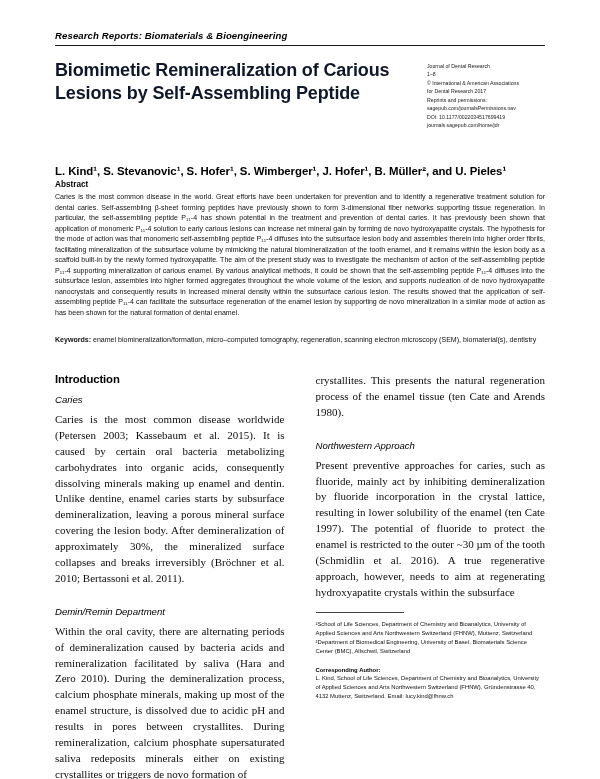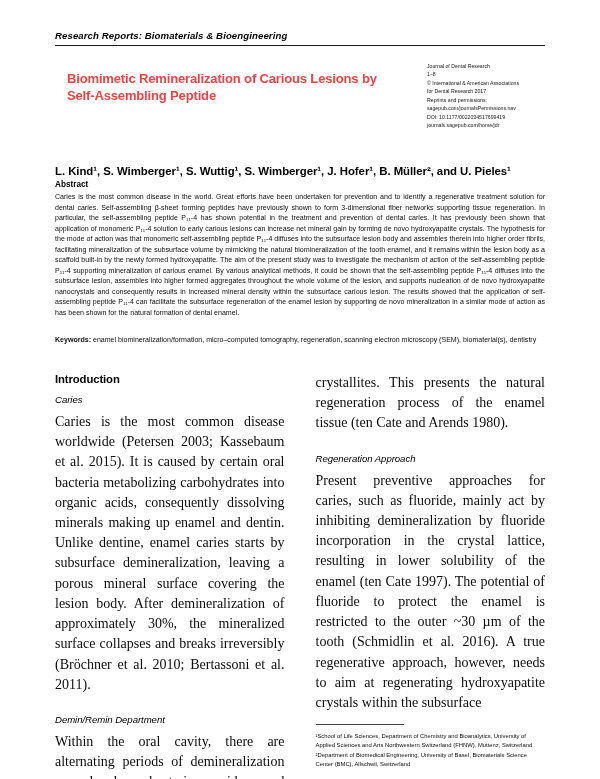--- a/index.html
+++ b/index.html
@@ -40,26 +40,26 @@
 
   
   .title-row {
     display: flex;
     align-items: flex-start;
     justify-content: space-between;
   }
   .title {
     font-family: "Liberation Sans", sans-serif;
     font-weight: bold;
-    font-size: 13px;
+    font-size: 18px;
     line-height: 1.30;
     letter-spacing: -0.15px;
     width: 340px;
-    margin: 12px;
-    color: #ef4444;
+    margin: 0;
+    color: #0f172a;
   }
   .journal-meta {
     font-family: "Liberation Sans", sans-serif;
     font-size: 5.2px;
     line-height: 1.62;
     width: 118px;
     margin-top: 3px;
     color: #1a1a1a;
     word-break: break-word;
   }
@@ -119,21 +119,21 @@
     font-family: "Liberation Sans", sans-serif;
     font-style: italic;
     font-size: 9.6px;
     font-weight: normal;
     margin: 0 0 7px 0;
     letter-spacing: -0.05px;
   }
   h3.sub.spaced { margin-top: 19px; }
   p.body {
     font-family: "Liberation Serif", serif;
-    font-size: 14px;
+    font-size: 11px;
     line-height: 1.445;
     text-align: justify;
     margin: 0 0 7px 0;
     color: #0d0d0d;
     hyphens: none;
   }
 
   
   .foot {
     margin-top: 11px;
@@ -175,21 +175,21 @@
       <div>1–8</div>
       <div>© International &amp; American Associations</div>
       <div>for Dental Research 2017</div>
       <div>Reprints and permissions:</div>
       <div>sagepub.com/journalsPermissions.nav</div>
       <div>DOI: 10.1177/0022034517699419</div>
       <div>journals.sagepub.com/home/jdr</div>
     </div>
   </div>
 
-  <div class="authors">L. Kind¹, S. Wimberger¹, S. Wuttig¹, S. Wimberger¹, J. Hofer¹, B. Müller², and U. Pieles¹</div>
+  <div class="authors">L. Kind¹, S. Stevanovic¹, S. Hofer¹, S. Wimberger¹, J. Hofer¹, B. Müller², and U. Pieles¹</div>
 
   <div class="abstract-block">
     <div class="abstract-head">Abstract</div>
     <div class="abstract-text">Caries is the most common disease in the world. Great efforts have been undertaken for prevention and to identify a regenerative treatment solution for dental caries. Self-assembling β-sheet forming peptides have previously shown to form 3-dimensional fiber networks supporting tissue regeneration. In particular, the self-assembling peptide P₁₁-4 has shown potential in the treatment and prevention of dental caries. It has previously been shown that application of monomeric P₁₁-4 solution to early carious lesions can increase net mineral gain by forming de novo hydroxyapatite crystals. The hypothesis for the mode of action was that monomeric self-assembling peptide P₁₁-4 diffuses into the subsurface lesion body and assembles therein into higher order fibrils, facilitating mineralization of the subsurface volume by mimicking the natural biomineralization of the tooth enamel, and it remains within the lesion body as a scaffold built-in by the newly formed hydroxyapatite. The aim of the present study was to investigate the mechanism of action of the self-assembling peptide P₁₁-4 supporting mineralization of carious enamel. By various analytical methods, it could be shown that the self-assembling peptide P₁₁-4 diffuses into the subsurface lesion, assembles into higher formed aggregates throughout the whole volume of the lesion, and supports nucleation of de novo hydroxyapatite nanocrystals and consequently results in increased mineral density within the subsurface carious lesion. The results showed that the application of self-assembling peptide P₁₁-4 can facilitate the subsurface regeneration of the enamel lesion by supporting de novo mineralization in a similar mode of action as has been shown for the natural formation of dental enamel.</div>
     <div class="keywords">
       <b>Keywords:</b><span> enamel biomineralization/formation, micro–computed tomography, regeneration, scanning electron microscopy (SEM), biomaterial(s), dentistry</span>
     </div>
   </div>
 
   <div class="columns">
@@ -197,21 +197,21 @@
     <div class="col">
       <h2 class="sec">Introduction</h2>
       <h3 class="sub">Caries</h3>
       <p class="body">Caries is the most common disease worldwide (Petersen 2003; Kassebaum et al. 2015). It is caused by certain oral bacteria metabolizing carbohydrates into organic acids, consequently dissolving minerals making up enamel and dentin. Unlike dentine, enamel caries starts by subsurface demineralization, leaving a porous mineral surface covering the lesion body. After demineralization of approximately 30%, the mineralized surface collapses and breaks irreversibly (Bröchner et al. 2010; Bertassoni et al. 2011).</p>
       <h3 class="sub spaced">Demin/Remin Department</h3>
       <p class="body">Within the oral cavity, there are alternating periods of demineralization caused by bacteria acids and remineralization facilitated by saliva (Hara and Zero 2010). During the demineralization process, calcium phosphate minerals, making up most of the enamel structure, is dissolved due to acidic pH and results in pores between crystallites. During remineralization, calcium phosphate supersaturated saliva redeposits minerals either on existing crystallites or triggers de novo formation of</p>
     </div>
 
     <div class="col">
       <p class="body">crystallites. This presents the natural regeneration process of the enamel tissue (ten Cate and Arends 1980).</p>
-      <h3 class="sub spaced">Regeneration Approach</h3>
+      <h3 class="sub spaced">Northwestern Approach</h3>
       <p class="body">Present preventive approaches for caries, such as fluoride, mainly act by inhibiting demineralization by fluoride incorporation in the crystal lattice, resulting in lower solubility of the enamel (ten Cate 1997). The potential of fluoride to protect the enamel is restricted to the outer ~30 µm of the tooth (Schmidlin et al. 2016). A true regenerative approach, however, needs to aim at regenerating hydroxyapatite crystals within the subsurface</p>
 
       <div class="foot">
         <div class="foot-rule"></div>
         <div class="foot-text">
           <span class="afn">¹School of Life Sciences, Department of Chemistry and Bioanalytics, University of Applied Sciences and Arts Northwestern Switzerland (FHNW), Muttenz, Switzerland</span>
           <span class="afn">²Department of Biomedical Engineering, University of Basel, Biomaterials Science Center (BMC), Allschwil, Switzerland</span>
         </div>
         <div class="corr">
           <div class="corr-head">Corresponding Author:</div>

